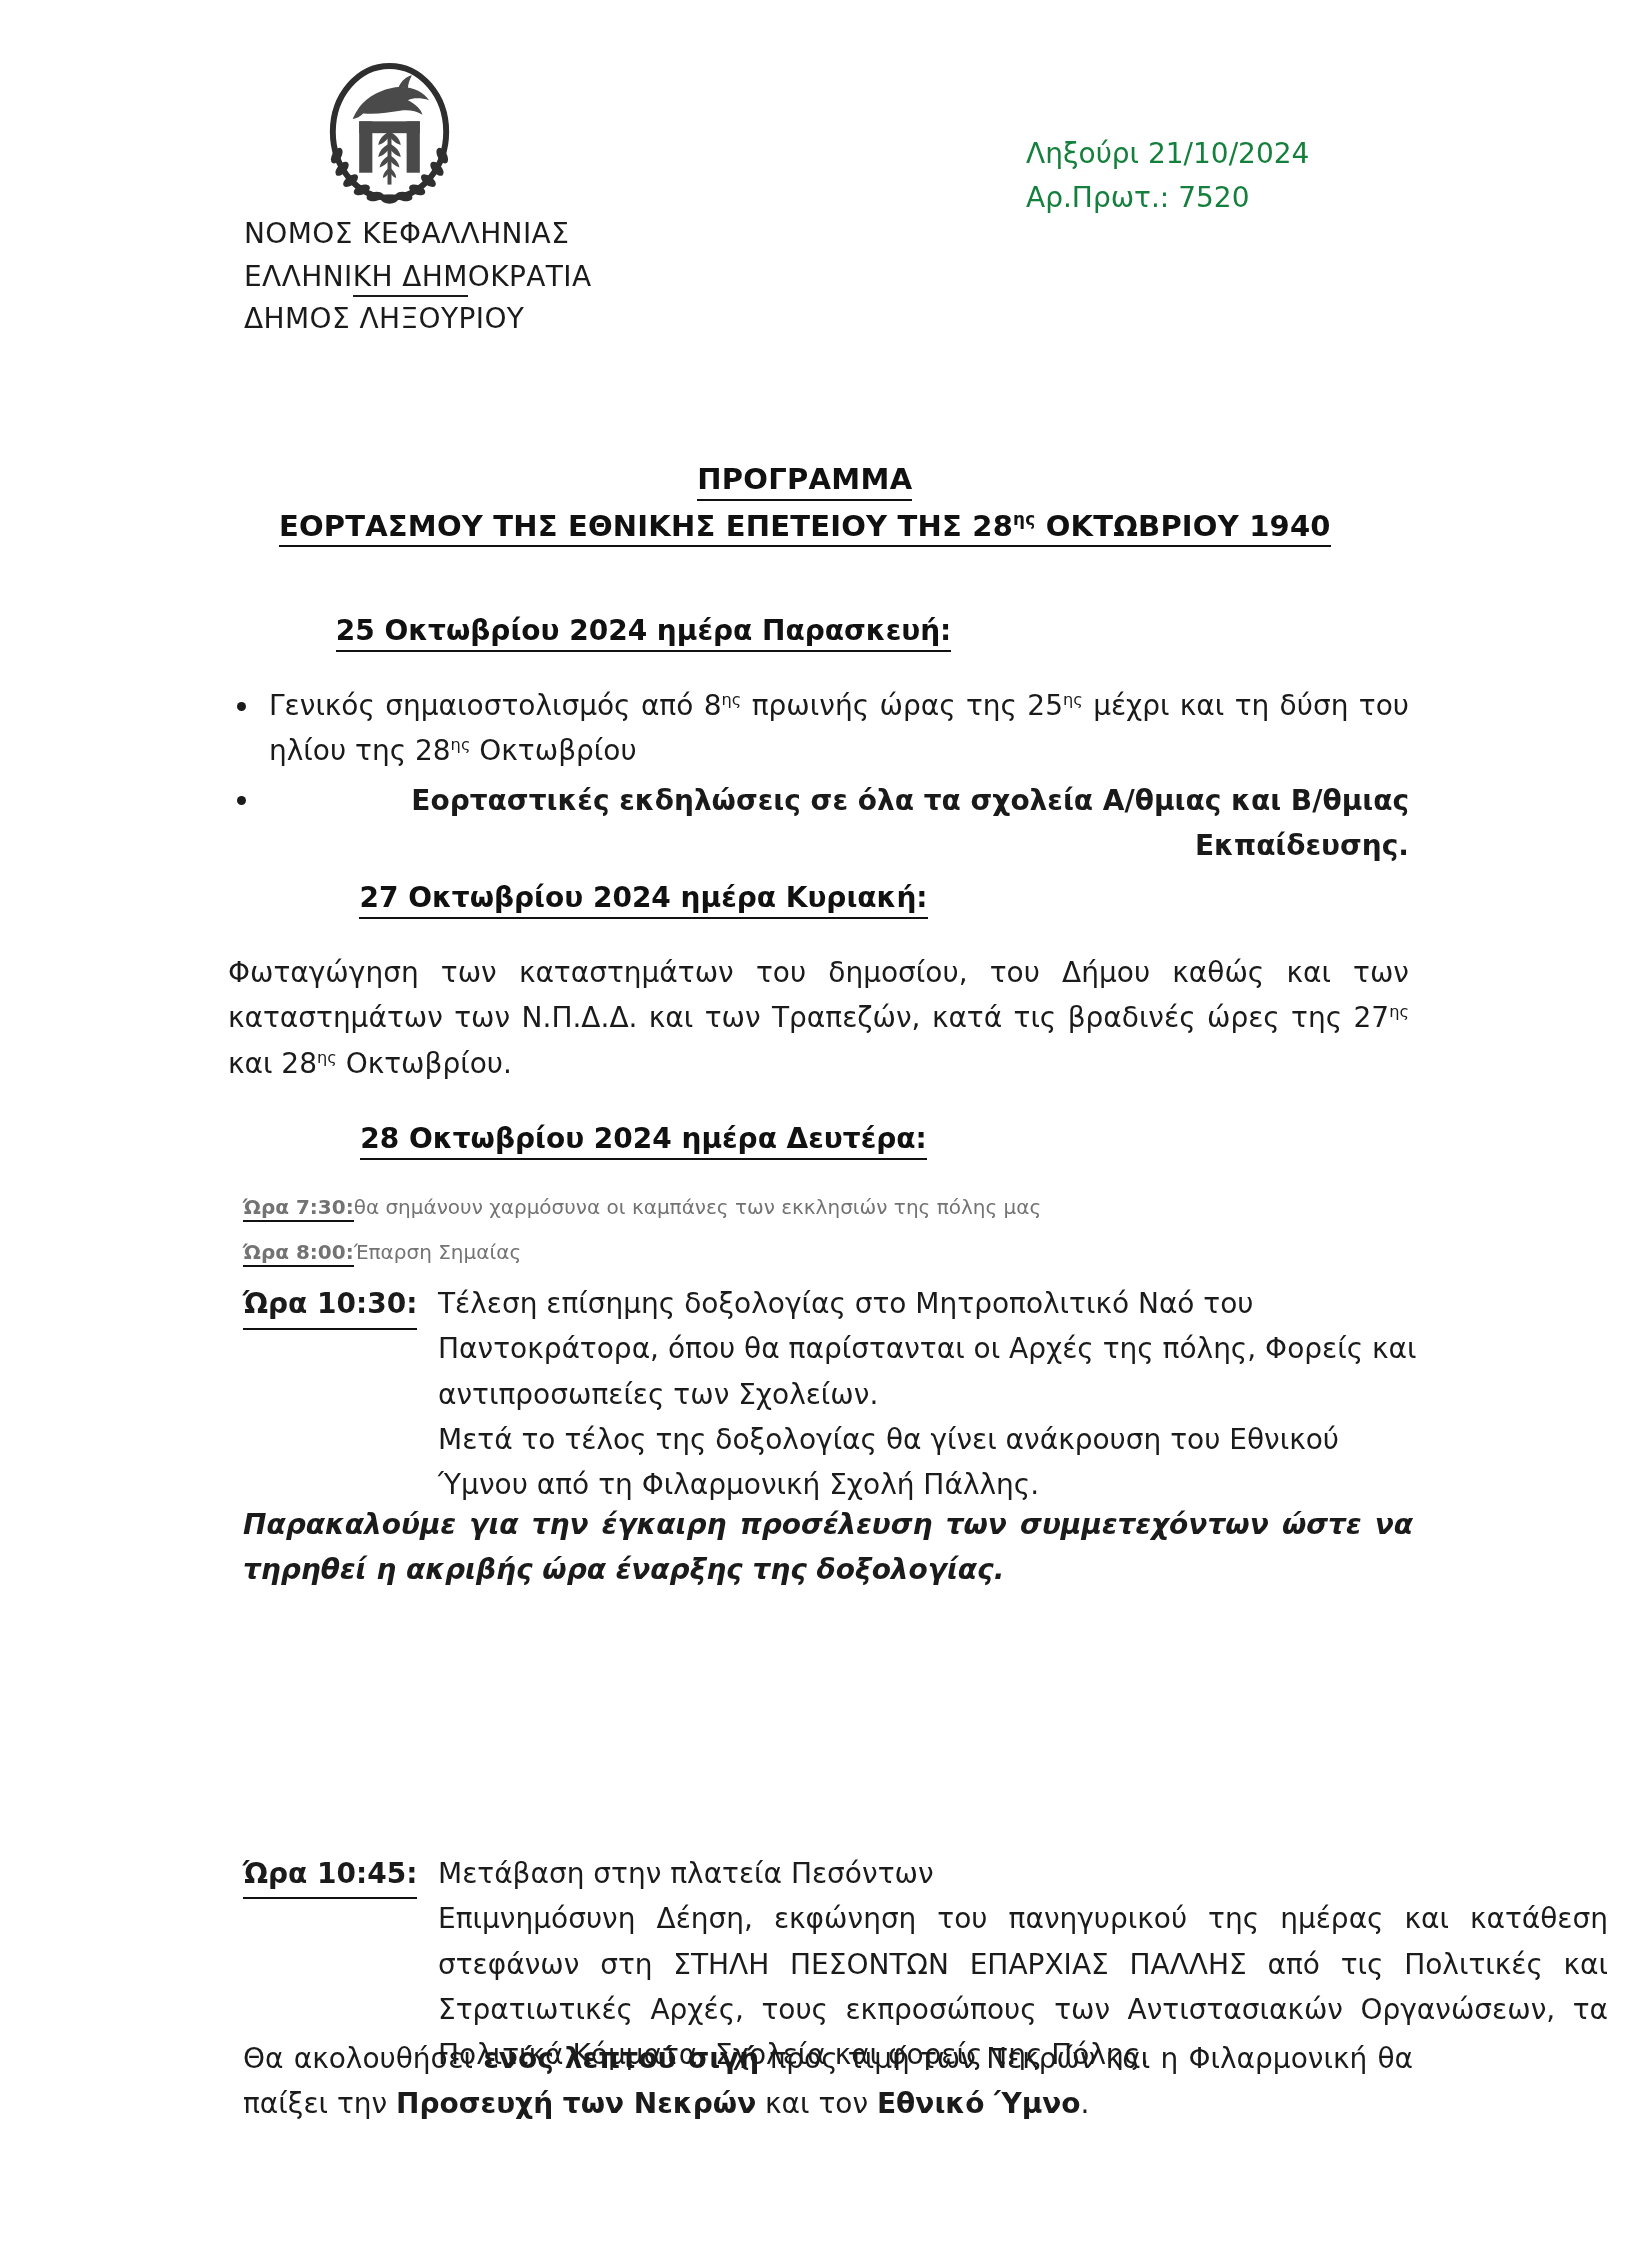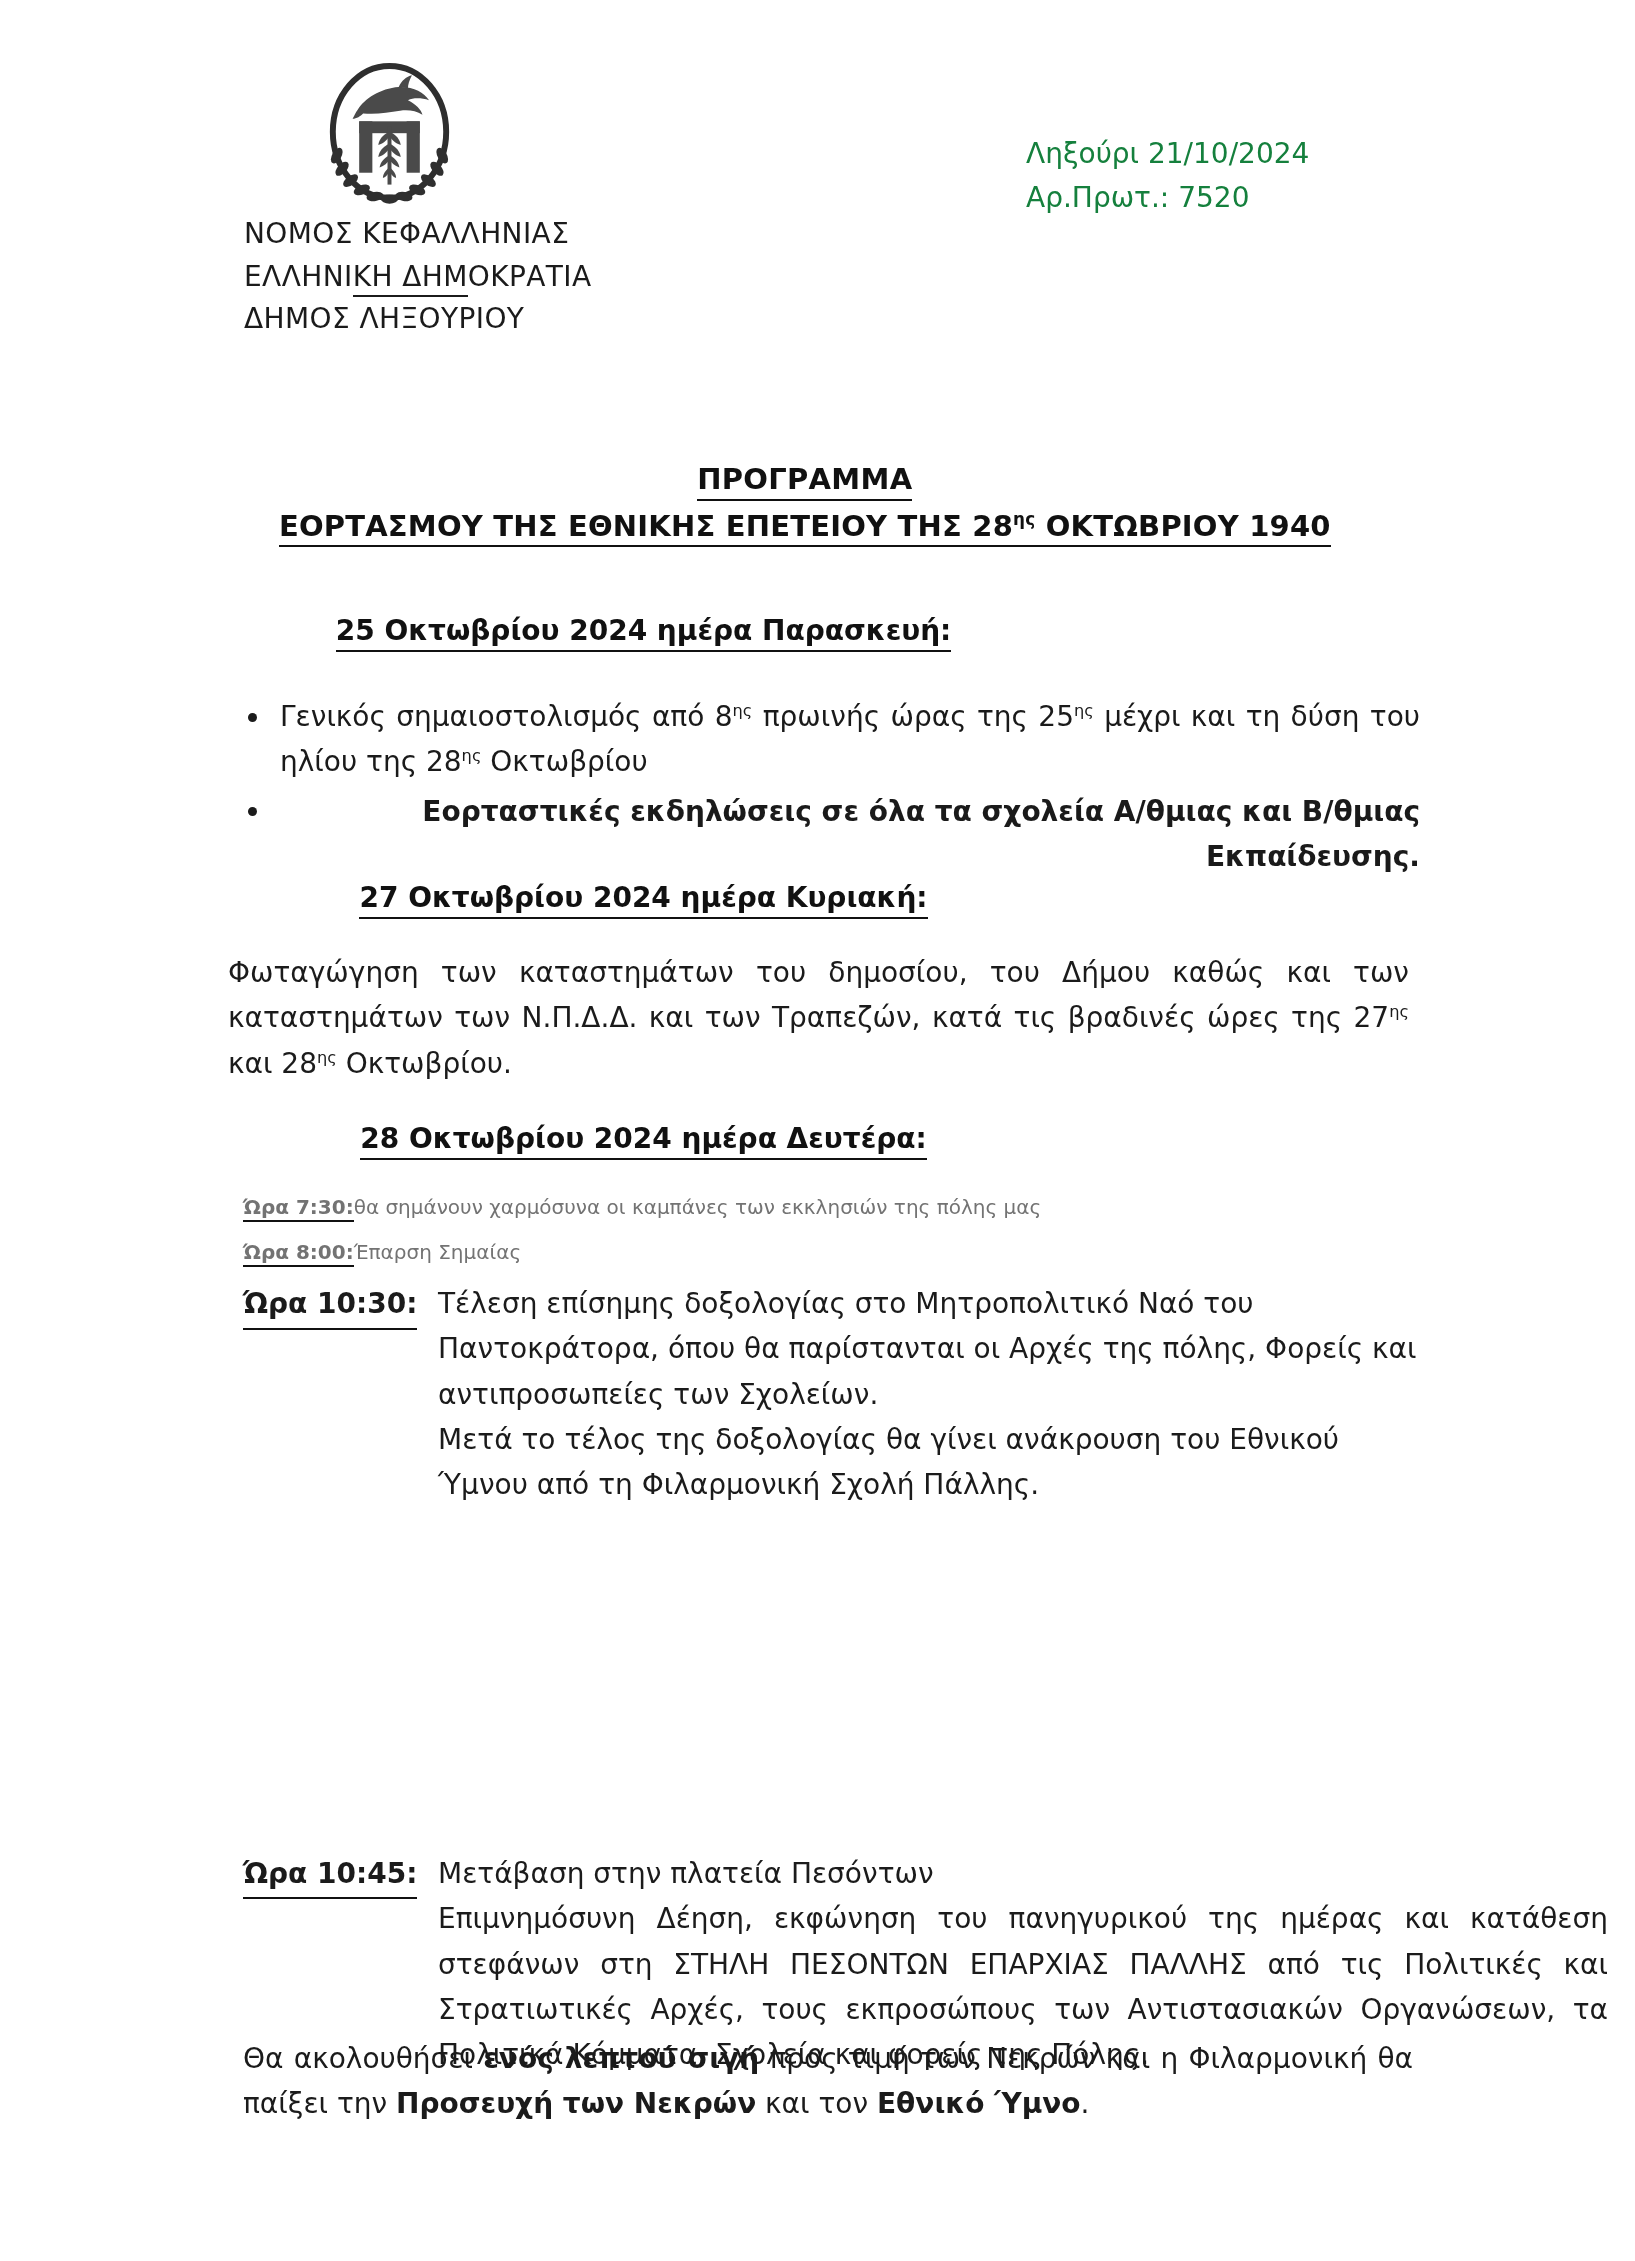--- a/index.html
+++ b/index.html
@@ -126,21 +126,21 @@
   .para {
     font-size: 28px;
     line-height: 1.62;
     color: #1b1b1b;
   }
   .para.just { text-align: justify; text-justify: inter-word; }
   .para.bi { font-weight: bold; font-style: italic; }
 
   ul.bullets {
     list-style: none;
-    margin: 11px;
+    margin: 0;
     padding: 0;
     font-size: 28px;
     line-height: 1.62;
   }
   ul.bullets > li {
     position: relative;
     padding-left: 41px;
     margin-bottom: 4px;
     text-align: justify;
     text-justify: inter-word;
@@ -294,20 +294,21 @@
 
     <div class="blk hang" style="left:243px; top:1281px; width:1175px;">
       <span class="lbl-abs">Ώρα 10:30:</span>
       <span class="firstline">Τέλεση επίσημης δοξολογίας στο Μητροπολιτικό Ναό του</span>
       <span class="firstline">Παντοκράτορα, όπου θα παρίστανται οι Αρχές της πόλης, Φορείς   και</span>
       <span class="firstline">αντιπροσωπείες των Σχολείων.</span>
       <span class="firstline">Μετά το τέλος της δοξολογίας θα γίνει ανάκρουση του Εθνικού</span>
       <span class="firstline">Ύμνου από τη Φιλαρμονική Σχολή Πάλλης.</span>
     </div>
 
+    <div class="blk para just bi" style="left:243px; top:1502px; width:1170px;">Παρακαλούμε για την έγκαιρη προσέλευση των συμμετεχόντων ώστε να τηρηθεί η ακριβής ώρα έναρξης της δοξολογίας.</div>
 
     <div class="blk hang just" style="left:243px; top:1624px; width:1170px;">
       <span class="lbl-abs">Ώρα 10:45:</span>
       <span class="firstline" style="text-align:left;">Μετάβαση στην πλατεία Πεσόντων</span>
       <span>Επιμνημόσυνη Δέηση, εκφώνηση του πανηγυρικού της ημέρας και κατάθεση στεφάνων  στη ΣΤΗΛΗ ΠΕΣΟΝΤΩΝ ΕΠΑΡΧΙΑΣ ΠΑΛΛΗΣ από τις Πολιτικές και Στρατιωτικές Αρχές, τους εκπροσώπους των Αντιστασιακών Οργανώσεων, τα   Πολιτικά Κόμματα, Σχολεία και φορείς της Πόλης.</span>
     </div>
 
     <div class="blk para just" style="left:243px; top:2036px; width:1170px;"><span> Θα ακολουθήσει </span><b class="bd">ενός λεπτού σιγή</b><span> προς τιμή των Νεκρών και η Φιλαρμονική θα παίξει την </span><b class="bd">Προσευχή των Νεκρών</b><span> και τον </span><b class="bd">Εθνικό Ύμνο</b><span>.</span></div>
 
   </div>

